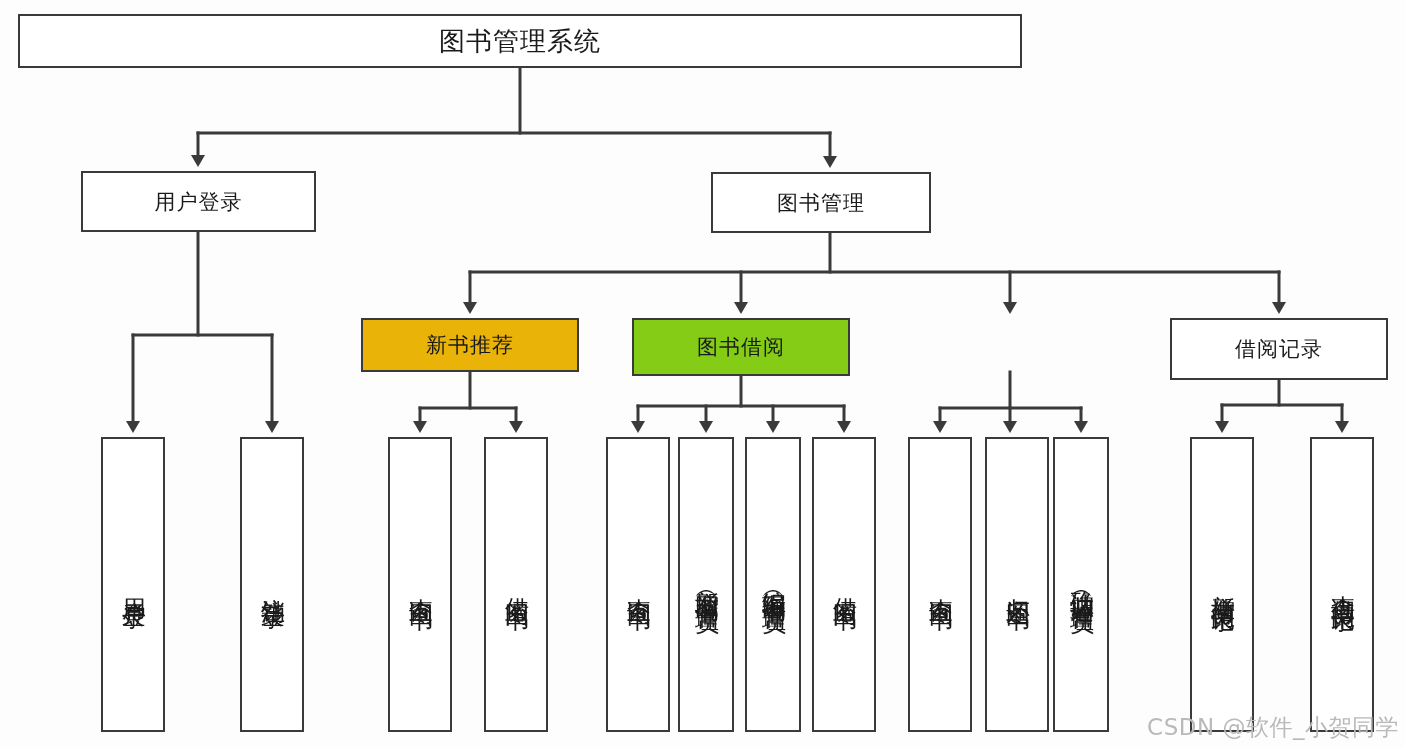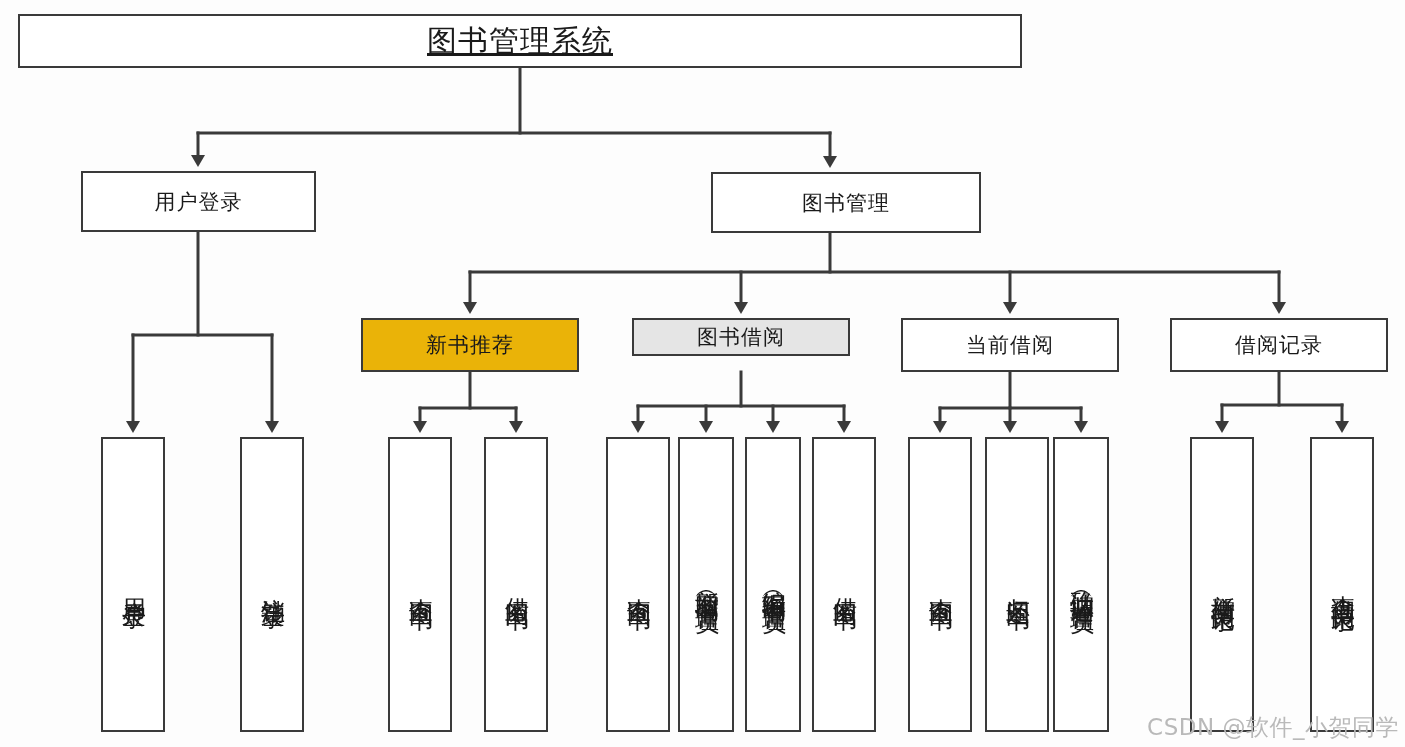--- a/index.html
+++ b/index.html
@@ -15,21 +15,21 @@
     position:absolute;
     box-sizing:border-box;
     background:#ffffff;
     border:2px solid #3a3a3a;
     display:flex;
     align-items:center;
     justify-content:center;
     color:#1a1a1a;
   }
   .node.h{ font-size:21px; letter-spacing:1px; }
-  .node.root{ font-size:30px; letter-spacing:1px;text-decoration:underline; }
+  .node.root{ font-size:26px; letter-spacing:1px; }
 
   
   .node.v{
     writing-mode:vertical-rl;
     text-orientation:upright;
     font-size:24px;
     line-height:1.08;
     letter-spacing:3px;
     padding:6px 0;
     text-align:center;
@@ -104,26 +104,25 @@
       <path d="M1279,372 L1279,405"></path>
       <path d="M1222,405 L1342,405"></path>
       <path d="M1222,405 L1222,422" marker-end="url(#ah)"></path>
       <path d="M1342,405 L1342,422" marker-end="url(#ah)"></path>
     </g>
   </svg>
 
   <div class="node root" id="n-root" style="left: 18px; top: 14px; width: 1004px; height: 54px; background: rgb(255, 255, 255); border-color: rgb(58, 58, 58); color: rgb(26, 26, 26);">图书管理系统</div>
 
   <div class="node h" id="n-l1-0" style="left: 81px; top: 171px; width: 235px; height: 61px; background: rgb(255, 255, 255); border-color: rgb(58, 58, 58); color: rgb(26, 26, 26);">用户登录</div>
-  <div class="node h" id="n-l1-1" style="left: 711px; top: 172px; width: 270px; height: 61px; background: rgb(255, 255, 255); border-color: rgb(58, 58, 58); color: rgb(26, 26, 26);">图书管理</div>
+  <div class="node h" id="n-l1-1" style="left: 711px; top: 172px; width: 220px; height: 61px; background: rgb(255, 255, 255); border-color: rgb(58, 58, 58); color: rgb(26, 26, 26);">图书管理</div>
 
   <div class="node h" id="n-l2-0" style="left: 361px; top: 318px; width: 218px; height: 54px; background: #eab308; border-color: rgb(58, 58, 58); color: rgb(26, 26, 26);">新书推荐</div>
-  <div class="node h" id="n-l2-1" style="left: 632px; top: 318px; width: 218px; height: 38px; background: #e5e5e5; border-color: rgb(58, 58, 58); color: rgb(26, 26, 26);">图书借阅</div>
-  <div class="node h" id="n-l2-2" style="left: 901px; top: 318px; width: 218px; height: 54px; background: rgb(255, 255, 255); border-color: rgb(58, 58, 58); color: rgb(26, 26, 26);">当前借阅</div>
-  <div class="node h" id="n-l2-3" style="left: 1170px; top: 318px; width: 218px; height: 54px; background: rgb(255, 255, 255); border-color: rgb(58, 58, 58); color: rgb(26, 26, 26);">借阅记录</div>
+  <div class="node h" id="n-l2-1" style="left: 632px; top: 318px; width: 218px; height: 58px; background: #84cc16; border-color: rgb(58, 58, 58); color: rgb(26, 26, 26);">图书借阅</div>
+  <div class="node h" id="n-l2-3" style="left: 1170px; top: 318px; width: 218px; height: 62px; background: rgb(255, 255, 255); border-color: rgb(58, 58, 58); color: rgb(26, 26, 26);">借阅记录</div>
 
   <div class="node v" id="n-lf-0" style="left: 101px; top: 437px; width: 64px; height: 295px; background: rgb(255, 255, 255); border-color: rgb(58, 58, 58); color: rgb(26, 26, 26);">
     <span class="vtxt">用户登录</span>
   </div>
   <div class="node v" id="n-lf-1" style="left: 240px; top: 437px; width: 64px; height: 295px; background: rgb(255, 255, 255); border-color: rgb(58, 58, 58); color: rgb(26, 26, 26);">
     <span class="vtxt">注销登录</span>
   </div>
   <div class="node v" id="n-lf-2" style="left: 388px; top: 437px; width: 64px; height: 295px; background: rgb(255, 255, 255); border-color: rgb(58, 58, 58); color: rgb(26, 26, 26);">
     <span class="vtxt">查询图书</span>
   </div>

